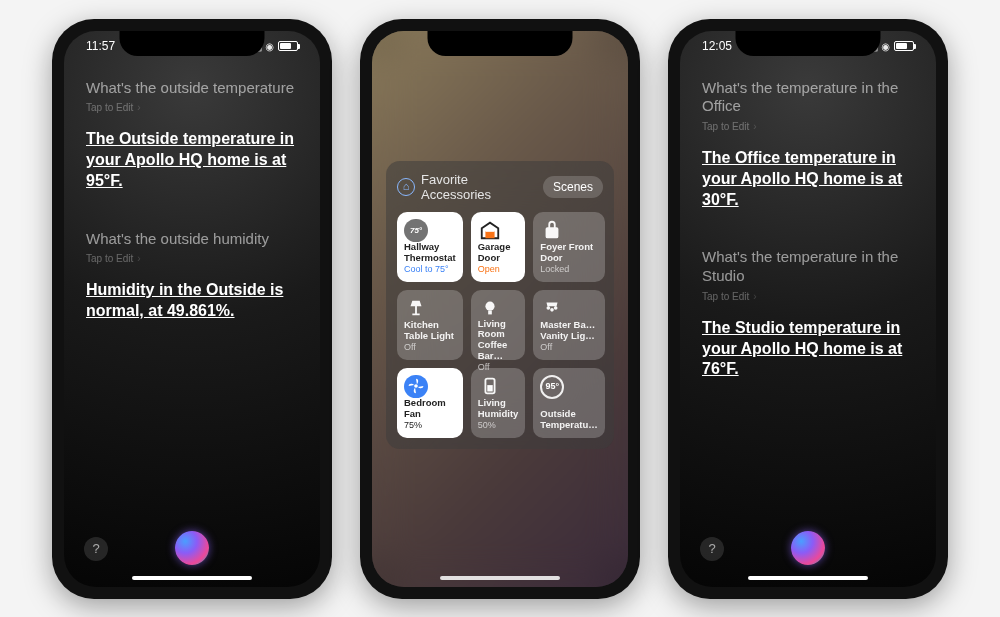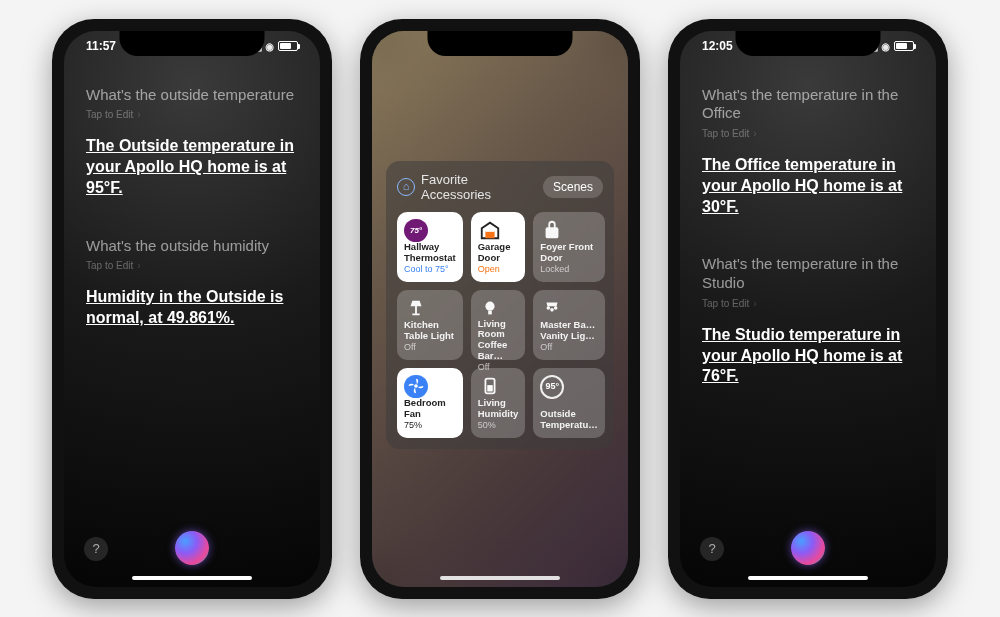--- a/index.html
+++ b/index.html
@@ -3,30 +3,30 @@
 <meta charset="utf-8">
 <style>
   * { margin:0; padding:0; box-sizing:border-box; font-family:-apple-system,BlinkMacSystemFont,"Helvetica Neue",sans-serif; }
   body { width:1000px; height:617px; background:#f4f4f4; display:flex; justify-content:center; align-items:center; gap:28px; }
   .phone { width:280px; height:580px; background:#111; border-radius:42px; padding:12px; box-shadow:0 8px 28px rgba(0,0,0,.35); position:relative; }
   .notch { position:absolute; top:12px; left:50%; transform:translateX(-50%); width:145px; height:25px; background:#000; border-radius:0 0 18px 18px; z-index:10; }
   .screen { width:100%; height:100%; border-radius:32px; overflow:hidden; position:relative; }
 
   
   .siri-bg { background:radial-gradient(circle at 50% 10%,#3a3a3a 0%,#1a1a1a 45%,#050505 100%); color:#fff; }
-  .statusbar { position:absolute; top:5px; width:100%; height:20px; display:flex; justify-content:space-between; align-items:center; padding:0 22px; font-size:12px; font-weight:700; color:#fff; z-index:5;text-align:center; }
+  .statusbar { position:absolute; top:5px; width:100%; height:20px; display:flex; justify-content:space-between; align-items:center; padding:0 22px; font-size:12px; font-weight:400; color:#fff; z-index:5;text-align:center; }
   .statusbar .right { display:flex; gap:4px; align-items:center; }
   .sig-icon, .wifi-icon, .bat-icon { display:inline-block; }
   .sig-icon::before { content:"▮▮▮▯"; font-size:10px; letter-spacing:-1px; }
   .wifi-icon::before { content:"◉"; font-size:10px; opacity:.9; }
   .bat-icon { width:20px; height:10px; border:1px solid #fff; border-radius:2px; position:relative; }
   .bat-icon::after { content:""; position:absolute; right:-3px; top:2.5px; width:2px; height:5px; background:#fff; border-radius:0 1px 1px 0; }
   .bat-icon::before { content:""; position:absolute; left:1px; top:1px; bottom:1px; width:60%; background:#fff; border-radius:1px; }
 
-  .siri-content { position:absolute; top:55px; left:0; right:0; padding:0 22px; }
+  .siri-content { position:absolute; top:48px; left:0; right:0; padding:0 22px; }
   .qa-block { margin-bottom:38px; }
   .user-q { font-size:15px; color:rgba(255,255,255,.55); font-weight:400; line-height:1.25; margin-bottom:5px; }
   .tap-edit { font-size:10px; color:rgba(255,255,255,.32); display:flex; align-items:center; gap:4px; }
   .tap-edit .chev { opacity:.5; }
   .siri-a { font-size:16px; color:#fff; font-weight:600; line-height:1.3; margin-top:16px;text-decoration:underline; }
 
   .home-bar { position:absolute; bottom:7px; left:50%; transform:translateX(-50%); width:120px; height:4px; background:#fff; border-radius:3px; }
 
   .siri-orb { position:absolute; bottom:22px; left:50%; transform:translateX(-50%); width:34px; height:34px; border-radius:50%;
     background:radial-gradient(circle at 30% 30%, #4a9eff 0%, #8b5cf6 35%, #ec4899 70%, #06b6d4 100%);
@@ -47,21 +47,21 @@
   .tile { height:70px; border-radius:10px; padding:7px; display:flex; flex-direction:column; justify-content:space-between; font-size:10px; line-height:1.15; cursor:pointer; }
   .tile.dim { background:rgba(255,255,255,.22); color:rgba(255,255,255,.92); }
   .tile.bright { background:#fff; color:#222; }
   .tile .ic { width:24px; height:24px; border-radius:50%; display:flex; align-items:center; justify-content:center; font-size:10px; font-weight:700; }
   .tile .name { font-weight:600; font-size:9.5px; }
   .tile .sub { font-size:9px; }
   .tile .sub.cool { color:#3b82f6; }
   .tile .sub.open { color:#f97316; }
   .tile .sub.off { opacity:.7; }
 
-  .ic.thermo { background:#701a75; color:#fff; font-size:8px;font-style:italic; }
+  .ic.thermo { background:#737373; color:#fff; font-size:8px;font-style:italic; }
   .ic.lock { color:rgba(255,255,255,.95); }
   .ic.lock svg, .ic.garage svg, .ic.lamp svg, .ic.light svg, .ic.chand svg, .ic.fan svg, .ic.humid svg { width:22px; height:22px; }
   .ic.garage { color:#222; }
   .ic.lamp, .ic.light, .ic.chand { color:rgba(255,255,255,.95); }
   .ic.fan { background:#3b82f6; color:#fff; }
   .ic.humid { color:rgba(255,255,255,.95); }
   .ic.tempout { border:2px solid rgba(255,255,255,.9); color:#fff; font-size:9px; }
 
   .home-bar2 { position:absolute; bottom:7px; left:50%; transform:translateX(-50%); width:120px; height:4px; background:rgba(255,255,255,.85); border-radius:3px; }
 </style>

